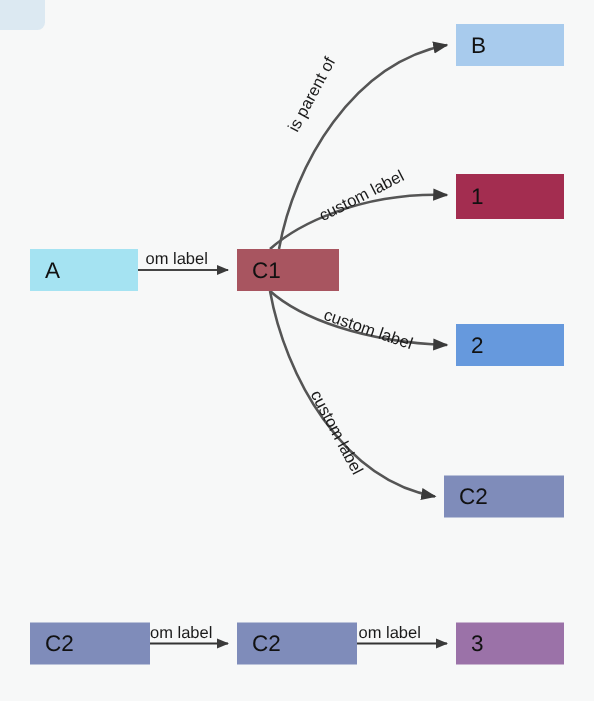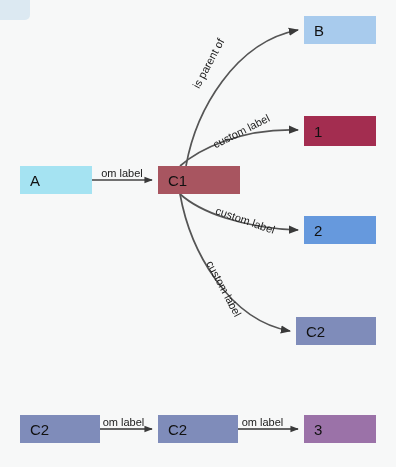--- a/index.html
+++ b/index.html
@@ -49,21 +49,21 @@
     font-size: 11px;
     color: #1a1a1a;
     font-family: "Liberation Sans", sans-serif;
     white-space: nowrap;
     z-index: 4;
     line-height: 1;
   }
   .clip-left {
     overflow: hidden;
     direction: rtl;
-    text-align: center;
+    text-align: left;
   }
   .clip-left > span { direction: ltr; unicode-bidi: bidi-override; }
 </style>
 </head>
 <body>
 
 <div id="canvas">
 
   <div class="corner-chip"></div>
 
@@ -86,21 +86,21 @@
 
     <path d="M 100 429 L 152 429" fill="none" stroke="#333" stroke-width="1.4" marker-end="url(#arrow)"></path>
 
     <path d="M 238 429 L 298 429" fill="none" stroke="#333" stroke-width="1.4" marker-end="url(#arrow)"></path>
   </svg>
 
   <div class="node" style="left:20px; top:166px; width:72px; height:28px; background:#a5e3f2;">
     <span>A</span>
   </div>
 
-  <div class="node" style="left:158px; top:166px; width:82px; height:28px; background:#a85560;">
+  <div class="node" style="left:158px; top:166px; width:68px; height:28px; background:#a85560;">
     <span>C1</span>
   </div>
 
   <div class="node" style="left:304px; top:16px; width:72px; height:28px; background:#a8cbed;">
     <span>B</span>
   </div>
 
   <div class="node" style="left:304px; top:116px; width:72px; height:30px; background:#a32d50;">
     <span>1</span>
   </div>

